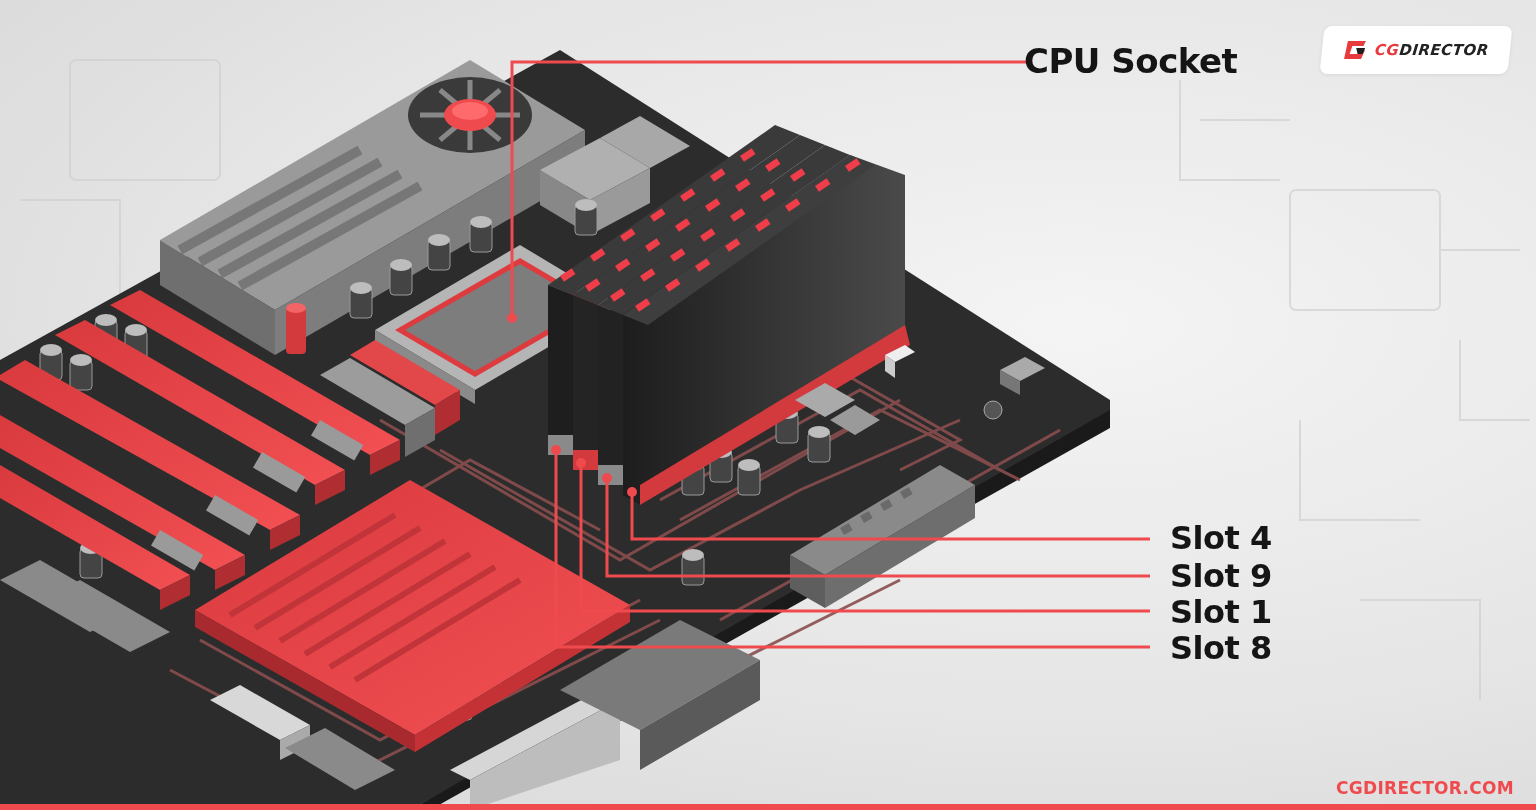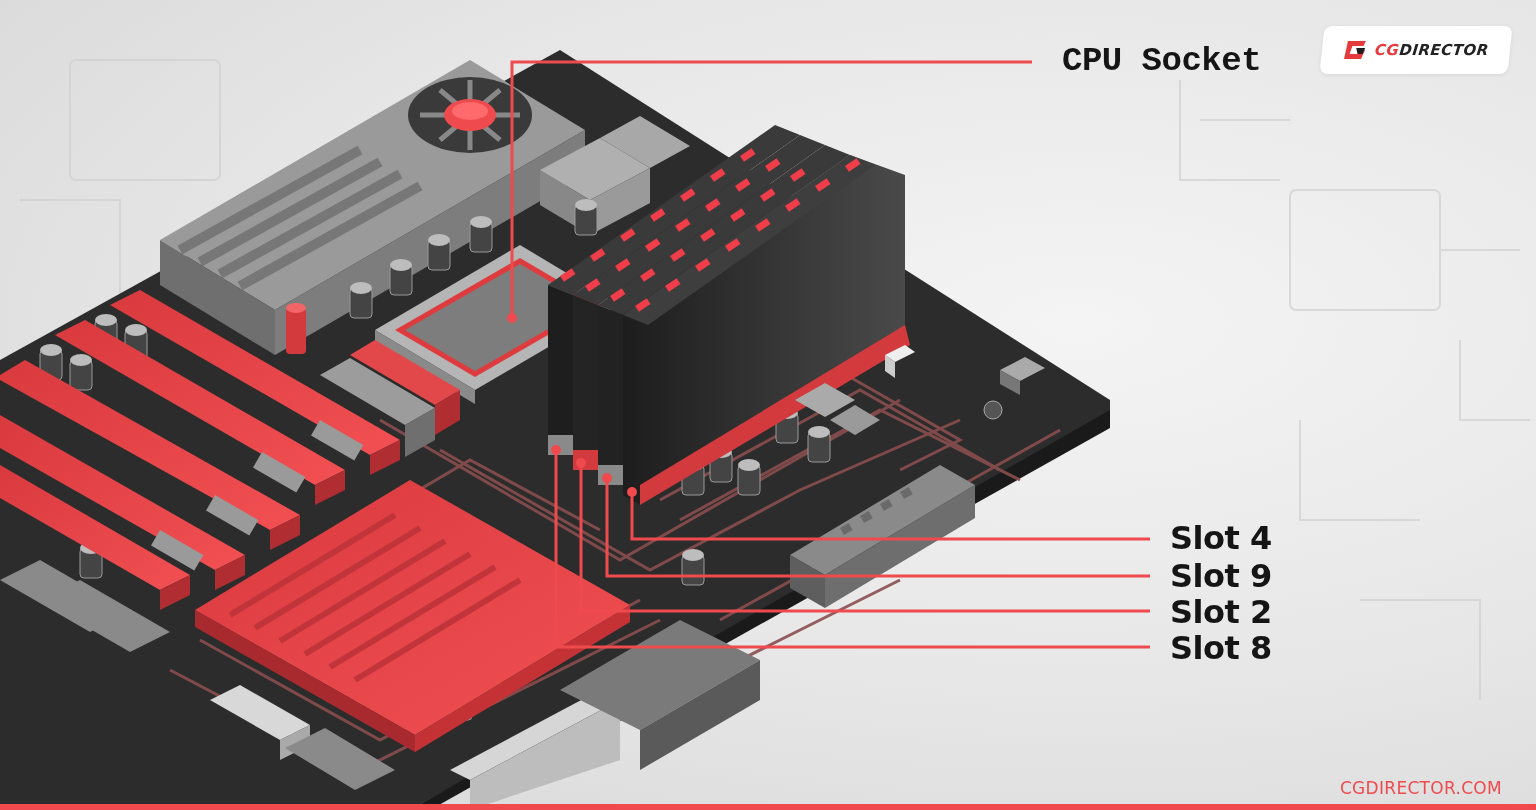--- a/index.html
+++ b/index.html
@@ -6,40 +6,40 @@
   body {
     width: 1536px; height: 810px; overflow: hidden; position: relative;
     background: radial-gradient(ellipse at 70% 40%, #f4f4f4 0%, #e6e6e6 55%, #d6d6d6 100%);
     font-family: "Liberation Sans", sans-serif;
   }
   #scene { position: absolute; left: 0; top: 0; width: 1536px; height: 810px; }
   .label {
     position: absolute; font-family: "DejaVu Sans", sans-serif; font-weight: bold;
     color: #151515; letter-spacing: -0.5px; white-space: nowrap; line-height: 1;
   }
-  .label.cpu { left: 1062px; top: 44px; font-size: 34px; font-family: Liberation Mono, monospace; }
+  .label.cpu { left: 1024px; top: 44px; font-size: 34px; }
   .label.slot { left: 1170px; font-size: 32px; }
   .logo {
     position: absolute; left: 1322px; top: 26px; width: 188px; height: 48px;
     background: #ffffff; border-radius: 8px; transform: skewX(-6deg);
     box-shadow: 0 1px 4px rgba(0,0,0,0.08);
     display: flex; align-items: center; justify-content: center; gap: 6px;
   }
   .logo-mark {
     width: 26px; height: 22px; position: relative;
   }
   .logo-mark svg { width: 26px; height: 22px; display: block; }
   .logo-text {
     font-family: "DejaVu Sans", sans-serif; font-weight: bold; font-style: italic;
     font-size: 15px; letter-spacing: 0.5px; color: #222;
   }
   .logo-text .accent { color: #e63a3d; }
   .footer-text {
-    position: absolute; right: 34px; top: 778px; font-family: "DejaVu Sans", sans-serif;
-    font-weight: normal; font-size: 17px; color: #ef4b4e; letter-spacing: 0.3px; margin-left: 8px;
+    position: absolute; right: 22px; top: 778px; font-family: "DejaVu Sans", sans-serif;
+    font-weight: bold; font-size: 17px; color: #ef4b4e; letter-spacing: 0.3px; margin-left: 8px;
   }
   .footer-bar { position: absolute; left: 0; bottom: 0; width: 1536px; height: 6px; background: #ef4b4e; }
 </style>
 </head>
 <body>
 
 <svg id="scene" viewBox="0 0 1536 810" xmlns="http://www.w3.org/2000/svg">
   <defs>
     <linearGradient id="ramGrad" x1="0" y1="0" x2="1" y2="0">
       <stop offset="0" stop-color="#1d1d1d"></stop>
@@ -308,21 +308,21 @@
     <circle cx="632" cy="492" r="5"></circle>
     <circle cx="607" cy="478" r="5"></circle>
     <circle cx="581" cy="463" r="5"></circle>
     <circle cx="556" cy="450" r="5"></circle>
   </g>
 </svg>
 
 <div class="label cpu">CPU Socket</div>
 <div class="label slot" style="top:522px">Slot 4</div>
 <div class="label slot" style="top:560px">Slot 9</div>
-<div class="label slot" style="top:596px">Slot 2</div>
+<div class="label slot" style="top:596px">Slot 1</div>
 <div class="label slot" style="top:632px">Slot 8</div>
 
 <div class="logo">
   <span class="logo-mark">
     <svg viewBox="0 0 26 22">
       <polygon points="4,2 22,2 20,7 9,7 7,15 16,15 17,11 22,11 19,20 2,20" fill="#e63a3d"></polygon>
       <polygon points="13,9 22,9 20,15 15,15" fill="#1e1e1e"></polygon>
     </svg>
   </span>
   <span class="logo-text"><span class="accent">CG</span><span>DIRECTOR</span></span>

